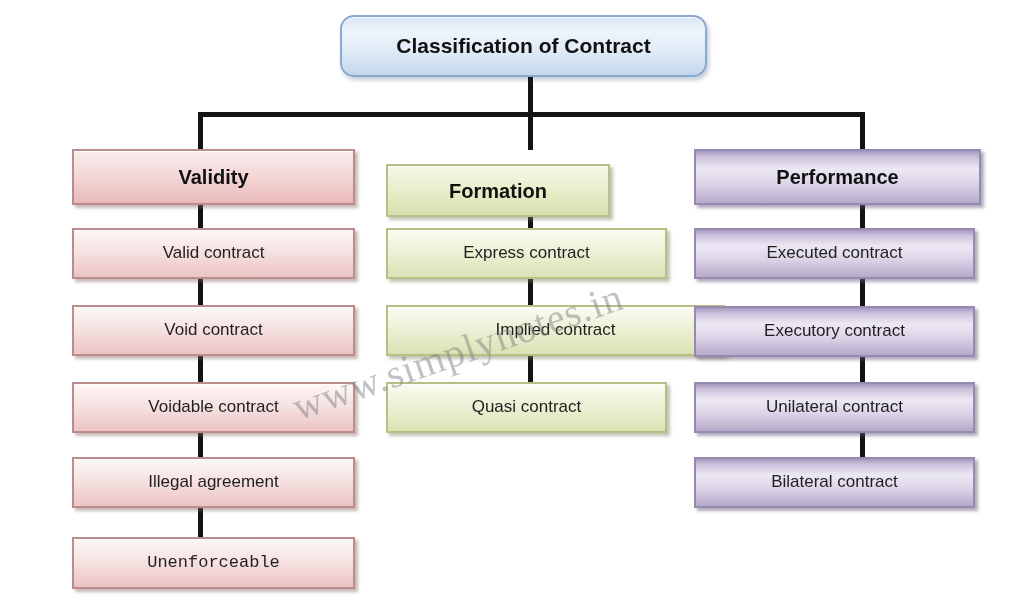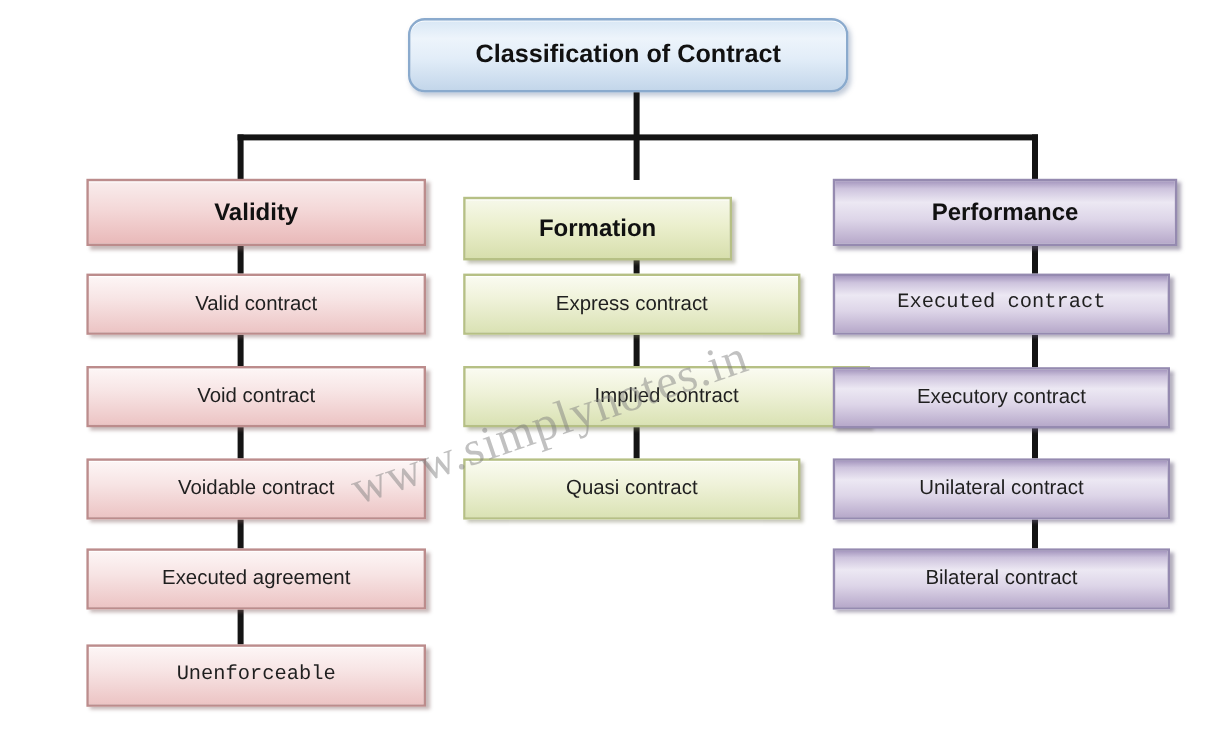--- a/index.html
+++ b/index.html
@@ -158,37 +158,37 @@
   <div class="node child red" style="left:72px; top:228px; width:283px; height:51px;">
     <span class="node-label">Valid contract</span>
   </div>
   <div class="node child red" style="left:72px; top:305px; width:283px; height:51px;">
     <span class="node-label">Void contract</span>
   </div>
   <div class="node child red" style="left:72px; top:382px; width:283px; height:51px;">
     <span class="node-label">Voidable contract</span>
   </div>
   <div class="node child red" style="left:72px; top:457px; width:283px; height:51px;">
-    <span class="node-label">Executed agreement</span>
+    <span class="node-label">Illegal agreement</span>
   </div>
   <div class="node child red" style="left:72px; top:537px; width:283px; height:52px;font-family:Liberation Mono, monospace;">
     <span class="node-label">Unenforceable</span>
   </div>
 
   <div class="node child green" style="left:386px; top:228px; width:281px; height:51px;">
     <span class="node-label">Express contract</span>
   </div>
   <div class="node child green" style="left:386px; top:305px; width:339px; height:51px;">
     <span class="node-label">Implied contract</span>
   </div>
   <div class="node child green" style="left:386px; top:382px; width:281px; height:51px;">
     <span class="node-label">Quasi contract</span>
   </div>
 
-  <div class="node child purple" style="left:694px; top:228px; width:281px; height:51px;font-family:Liberation Mono, monospace;">
+  <div class="node child purple" style="left:694px; top:228px; width:281px; height:51px;">
     <span class="node-label">Executed contract</span>
   </div>
   <div class="node child purple" style="left:694px; top:306px; width:281px; height:51px;">
     <span class="node-label">Executory contract</span>
   </div>
   <div class="node child purple" style="left:694px; top:382px; width:281px; height:51px;">
     <span class="node-label">Unilateral contract</span>
   </div>
   <div class="node child purple" style="left:694px; top:457px; width:281px; height:51px;">
     <span class="node-label">Bilateral contract</span>

